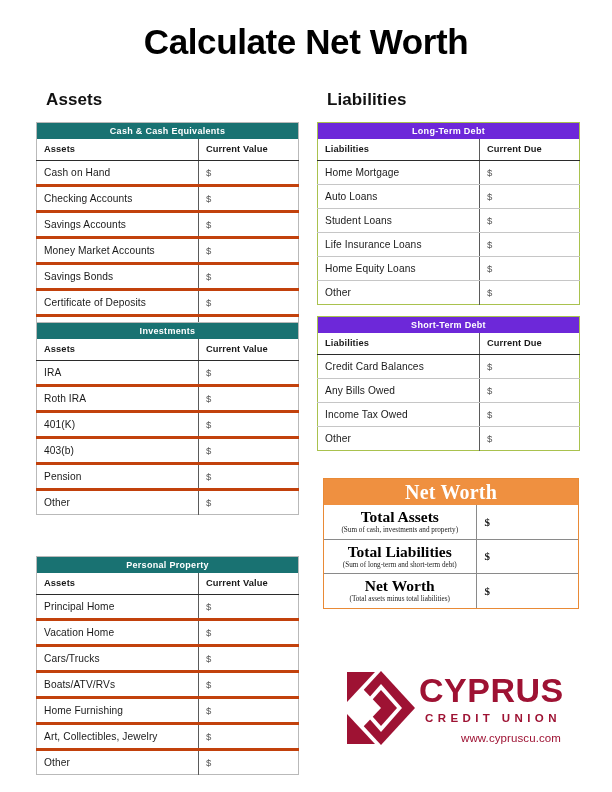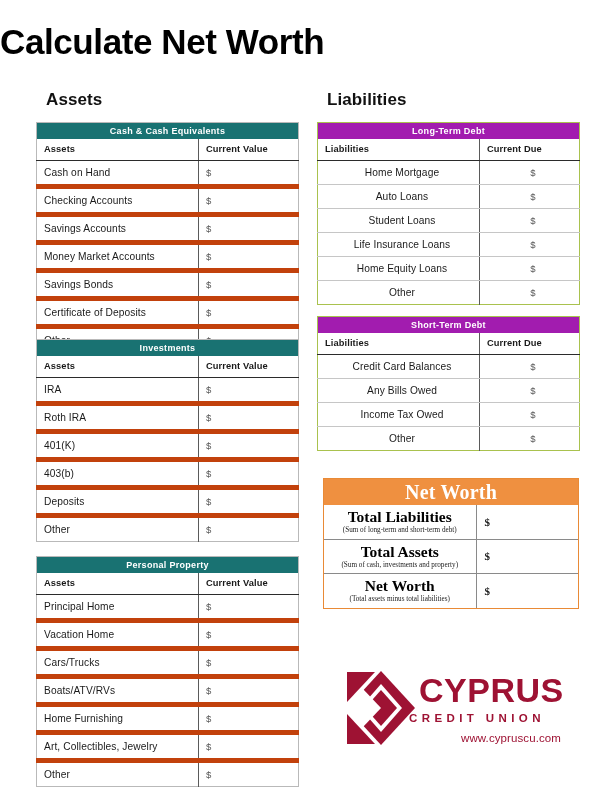--- a/index.html
+++ b/index.html
@@ -15,21 +15,21 @@
     color: #1a1a1a;
     overflow: hidden;
   }
 
   
   .page-title {
     position: absolute;
     top: 22px;
     left: 0;
     width: 612px;
-    text-align: left;
+    text-align: center;
     font-size: 35px;
     font-weight: bold;
     letter-spacing: -0.4px;
     color: #000000;
   }
 
   
   .section-heading {
     position: absolute;
     font-size: 17px;
@@ -77,30 +77,30 @@
     line-height: 23px;
     font-size: 9.5px;
     color: #555555;
   }
   .pad-l { padding-left: 7px !important; }
 
   
   .tbl-teal { border: 1px solid #b9b9b9; }
   .tbl-teal .banner { background: #197272; }
   .tbl-teal .colhead { border-bottom: 1.4px solid #2b2b2b; }
-  .tbl-teal .itemcell, .tbl-teal .dollarcell { border-bottom: 5px solid #c2410c; }
+  .tbl-teal .itemcell, .tbl-teal .dollarcell { border-bottom: 3px solid #c2410c; }
   .tbl-teal tr:last-child .itemcell,
   .tbl-teal tr:last-child .dollarcell { border-bottom: none; }
   .tbl-teal .divider { border-left: 1.2px solid #5a5a5a; }
 
   
   .tbl-green { border: 1px solid #a9c24e; }
-  .tbl-green .banner { background: #a21caf; }
+  .tbl-green .banner { background: #6d28d9; }
   .tbl-green .colhead { border-bottom: 1.4px solid #2b2b2b; }
-  .tbl-green .itemcell, .tbl-green .dollarcell { border-bottom: 1px solid #c6c6c6; text-align: center; }
+  .tbl-green .itemcell, .tbl-green .dollarcell { border-bottom: 1px solid #c6c6c6; }
   .tbl-green tr:last-child .itemcell,
   .tbl-green tr:last-child .dollarcell { border-bottom: none; }
   .tbl-green .divider { border-left: 1.2px solid #5a5a5a; }
 
   
   #networth-box {
     position: absolute;
     left: 323px;
     top: 478px;
     width: 256px;
@@ -175,21 +175,21 @@
     left: 74px;
     top: 4px;
     font-size: 34px;
     font-weight: bold;
     color: #9e1233;
     letter-spacing: 0.5px;
     line-height: 36px;
   }
   #logo-subtitle {
     position: absolute;
-    left: 64px;
+    left: 80px;
     top: 44px;
     font-size: 11.5px;
     font-weight: bold;
     color: #9e1233;
     letter-spacing: 4.4px;
   }
   #logo-url {
     position: absolute;
     left: 80px;
     top: 64px;
@@ -244,21 +244,21 @@
       <td class="itemcell pad-l">Certificate of Deposits</td>
       <td class="dollarcell pad-l divider">$</td>
     </tr>
     <tr>
       <td class="itemcell pad-l">Other</td>
       <td class="dollarcell pad-l divider">$</td>
     </tr>
   </tbody>
 </table>
 
-<table class="tbl tbl-teal" id="tbl-investments" style="left:36px; top:339px; width:262px;">
+<table class="tbl tbl-teal" id="tbl-investments" style="left:36px; top:322px; width:262px;">
   <colgroup>
       <col style="width:162px">
       <col style="width:100px">
     </colgroup>
   <tbody>
     <tr>
       <td class="banner" colspan="2">Investments</td>
     </tr>
     <tr>
       <td class="colhead pad-l">Assets</td>
@@ -274,21 +274,21 @@
     </tr>
     <tr>
       <td class="itemcell pad-l">401(K)</td>
       <td class="dollarcell pad-l divider">$</td>
     </tr>
     <tr>
       <td class="itemcell pad-l">403(b)</td>
       <td class="dollarcell pad-l divider">$</td>
     </tr>
     <tr>
-      <td class="itemcell pad-l">Deposits</td>
+      <td class="itemcell pad-l">Pension</td>
       <td class="dollarcell pad-l divider">$</td>
     </tr>
     <tr>
       <td class="itemcell pad-l">Other</td>
       <td class="dollarcell pad-l divider">$</td>
     </tr>
   </tbody>
 </table>
 
 <table class="tbl tbl-teal" id="tbl-property" style="left:36px; top:556px; width:262px;">
@@ -410,29 +410,29 @@
 <div id="networth-box">
   <div id="networth-banner">Net Worth</div>
   <table class="nw-table">
     <colgroup>
         <col style="width:152px">
         <col style="width:102px">
       </colgroup>
     <tbody>
       <tr>
         <td class="nw-label-cell">
-          <span class="nw-main">Total Liabilities</span>
-          <span class="nw-sub">(Sum of long-term and short-term debt)</span>
+          <span class="nw-main">Total Assets</span>
+          <span class="nw-sub">(Sum of cash, investments and property)</span>
         </td>
         <td class="nw-amt-cell">$</td>
       </tr>
       <tr>
         <td class="nw-label-cell">
-          <span class="nw-main">Total Assets</span>
-          <span class="nw-sub">(Sum of cash, investments and property)</span>
+          <span class="nw-main">Total Liabilities</span>
+          <span class="nw-sub">(Sum of long-term and short-term debt)</span>
         </td>
         <td class="nw-amt-cell">$</td>
       </tr>
       <tr>
         <td class="nw-label-cell">
           <span class="nw-main">Net Worth</span>
           <span class="nw-sub">(Total assets minus total liabilities)</span>
         </td>
         <td class="nw-amt-cell">$</td>
       </tr>

